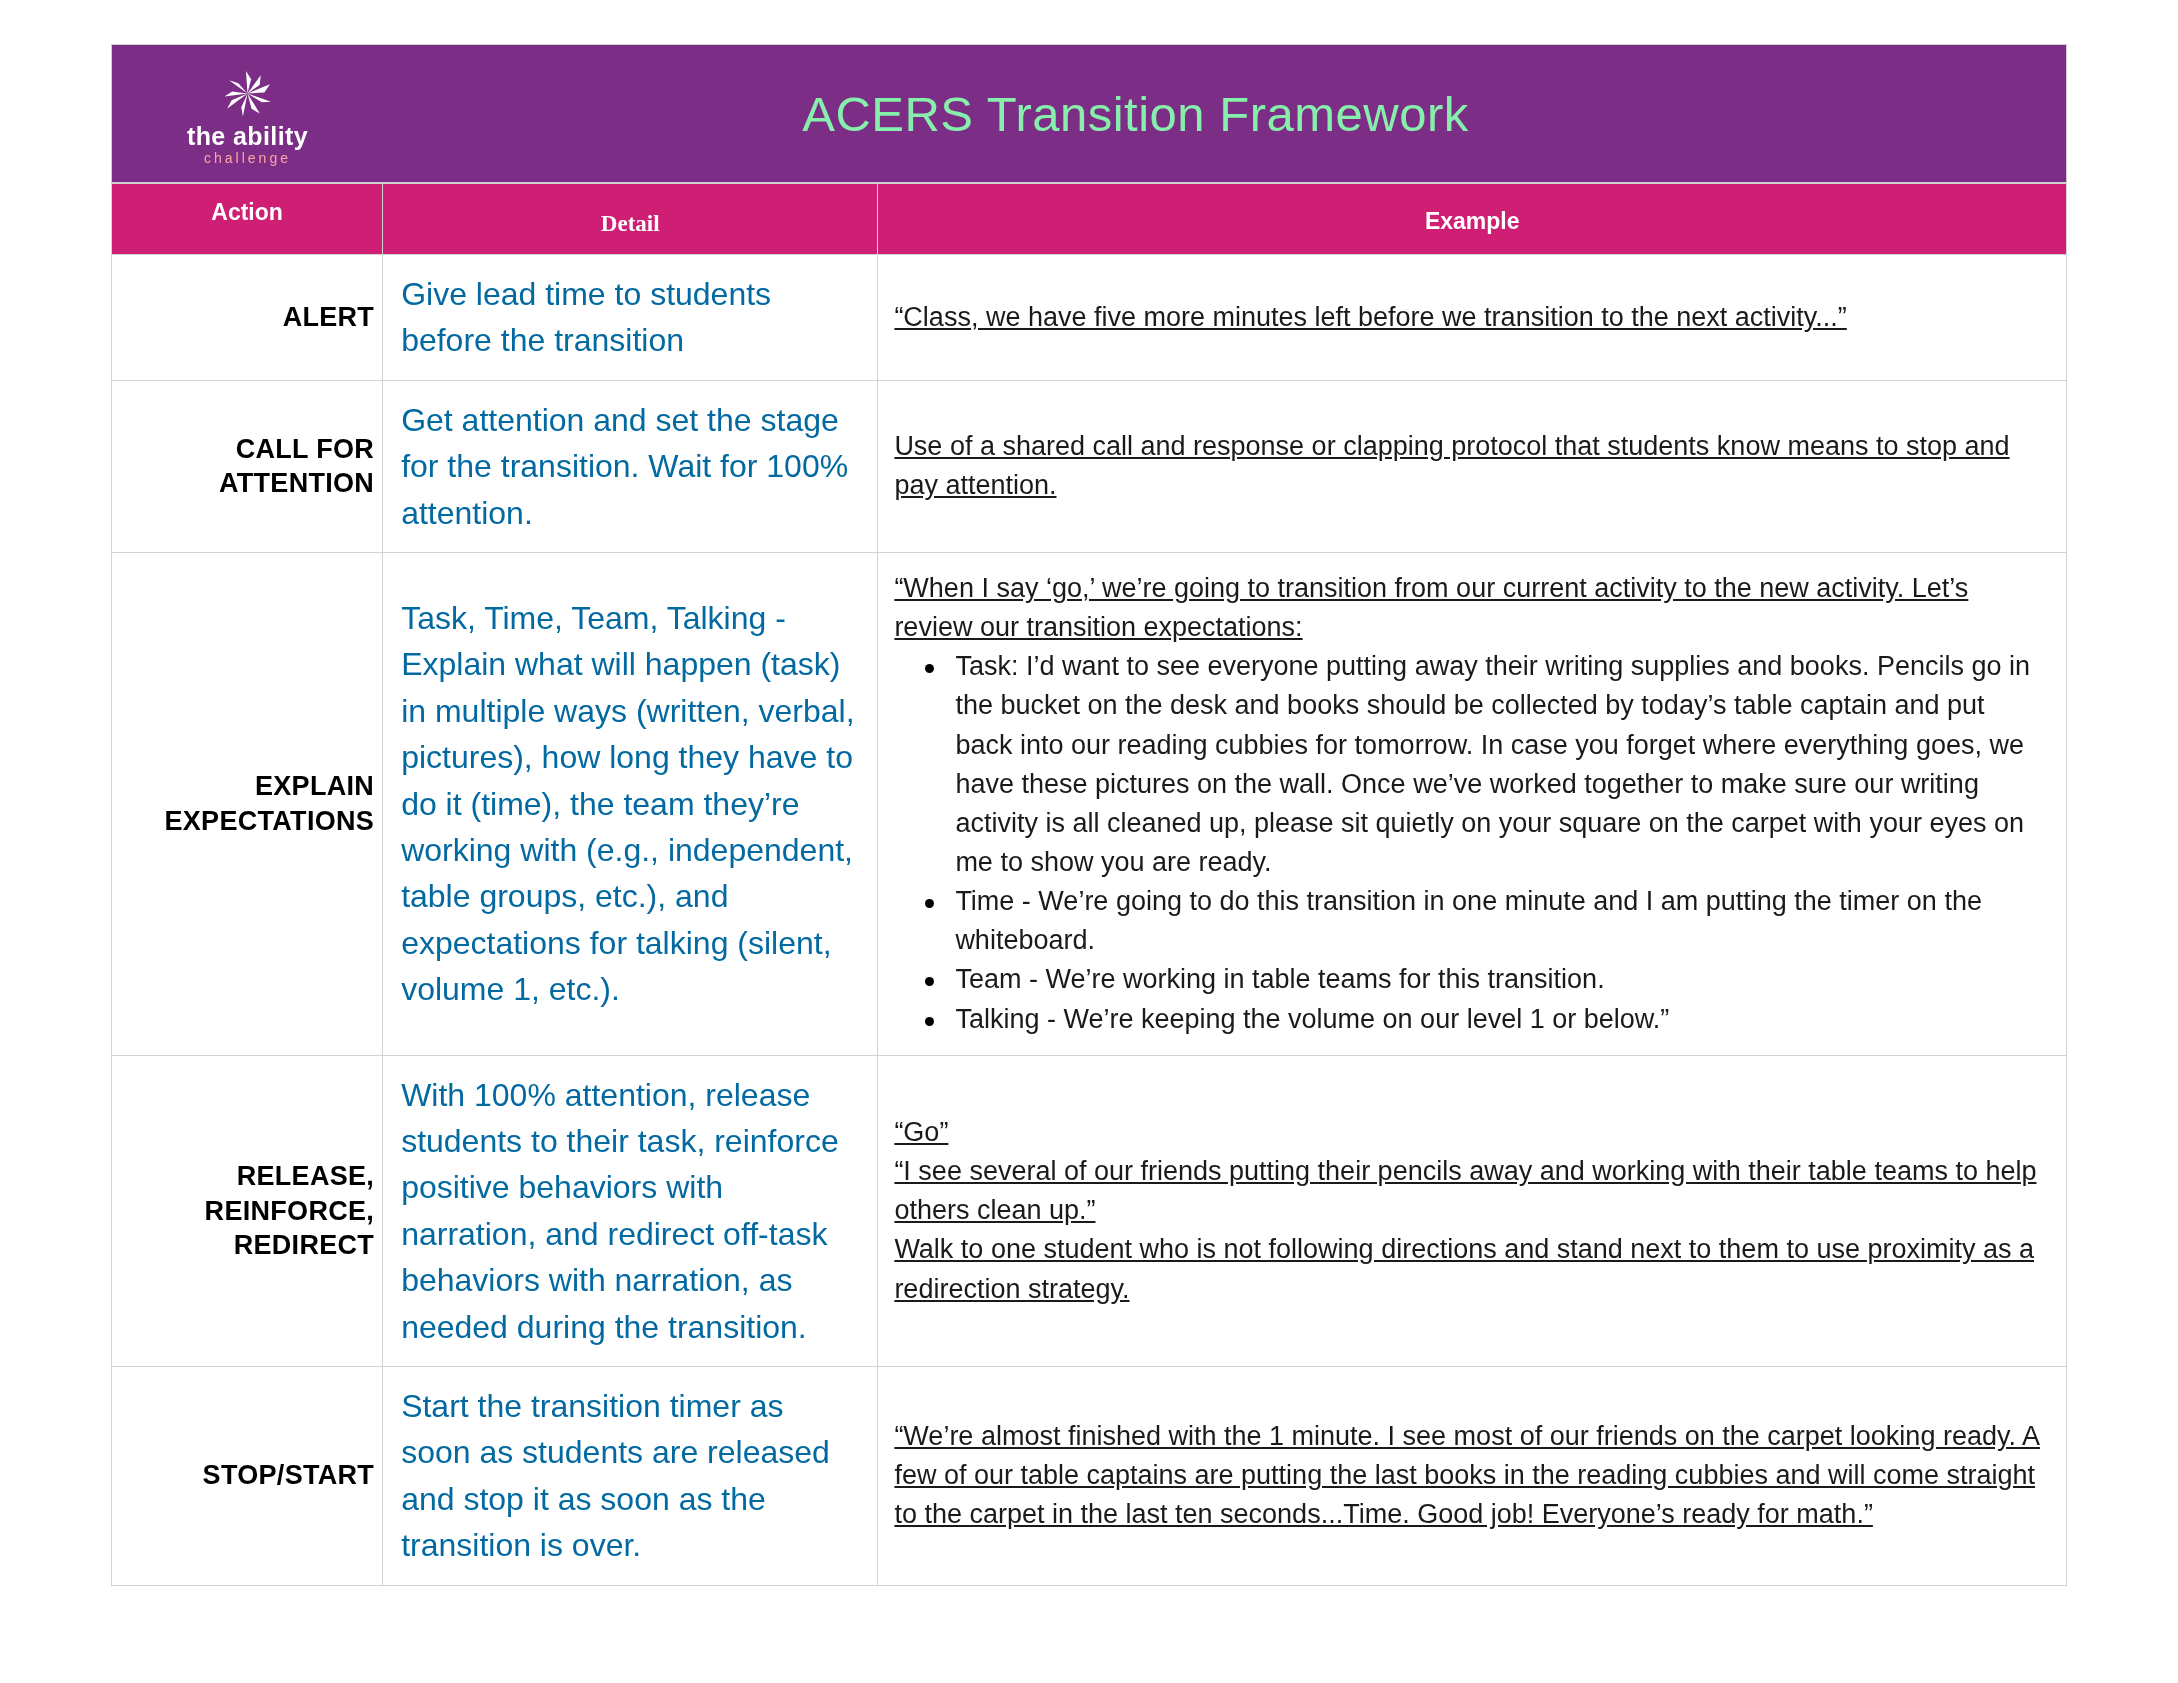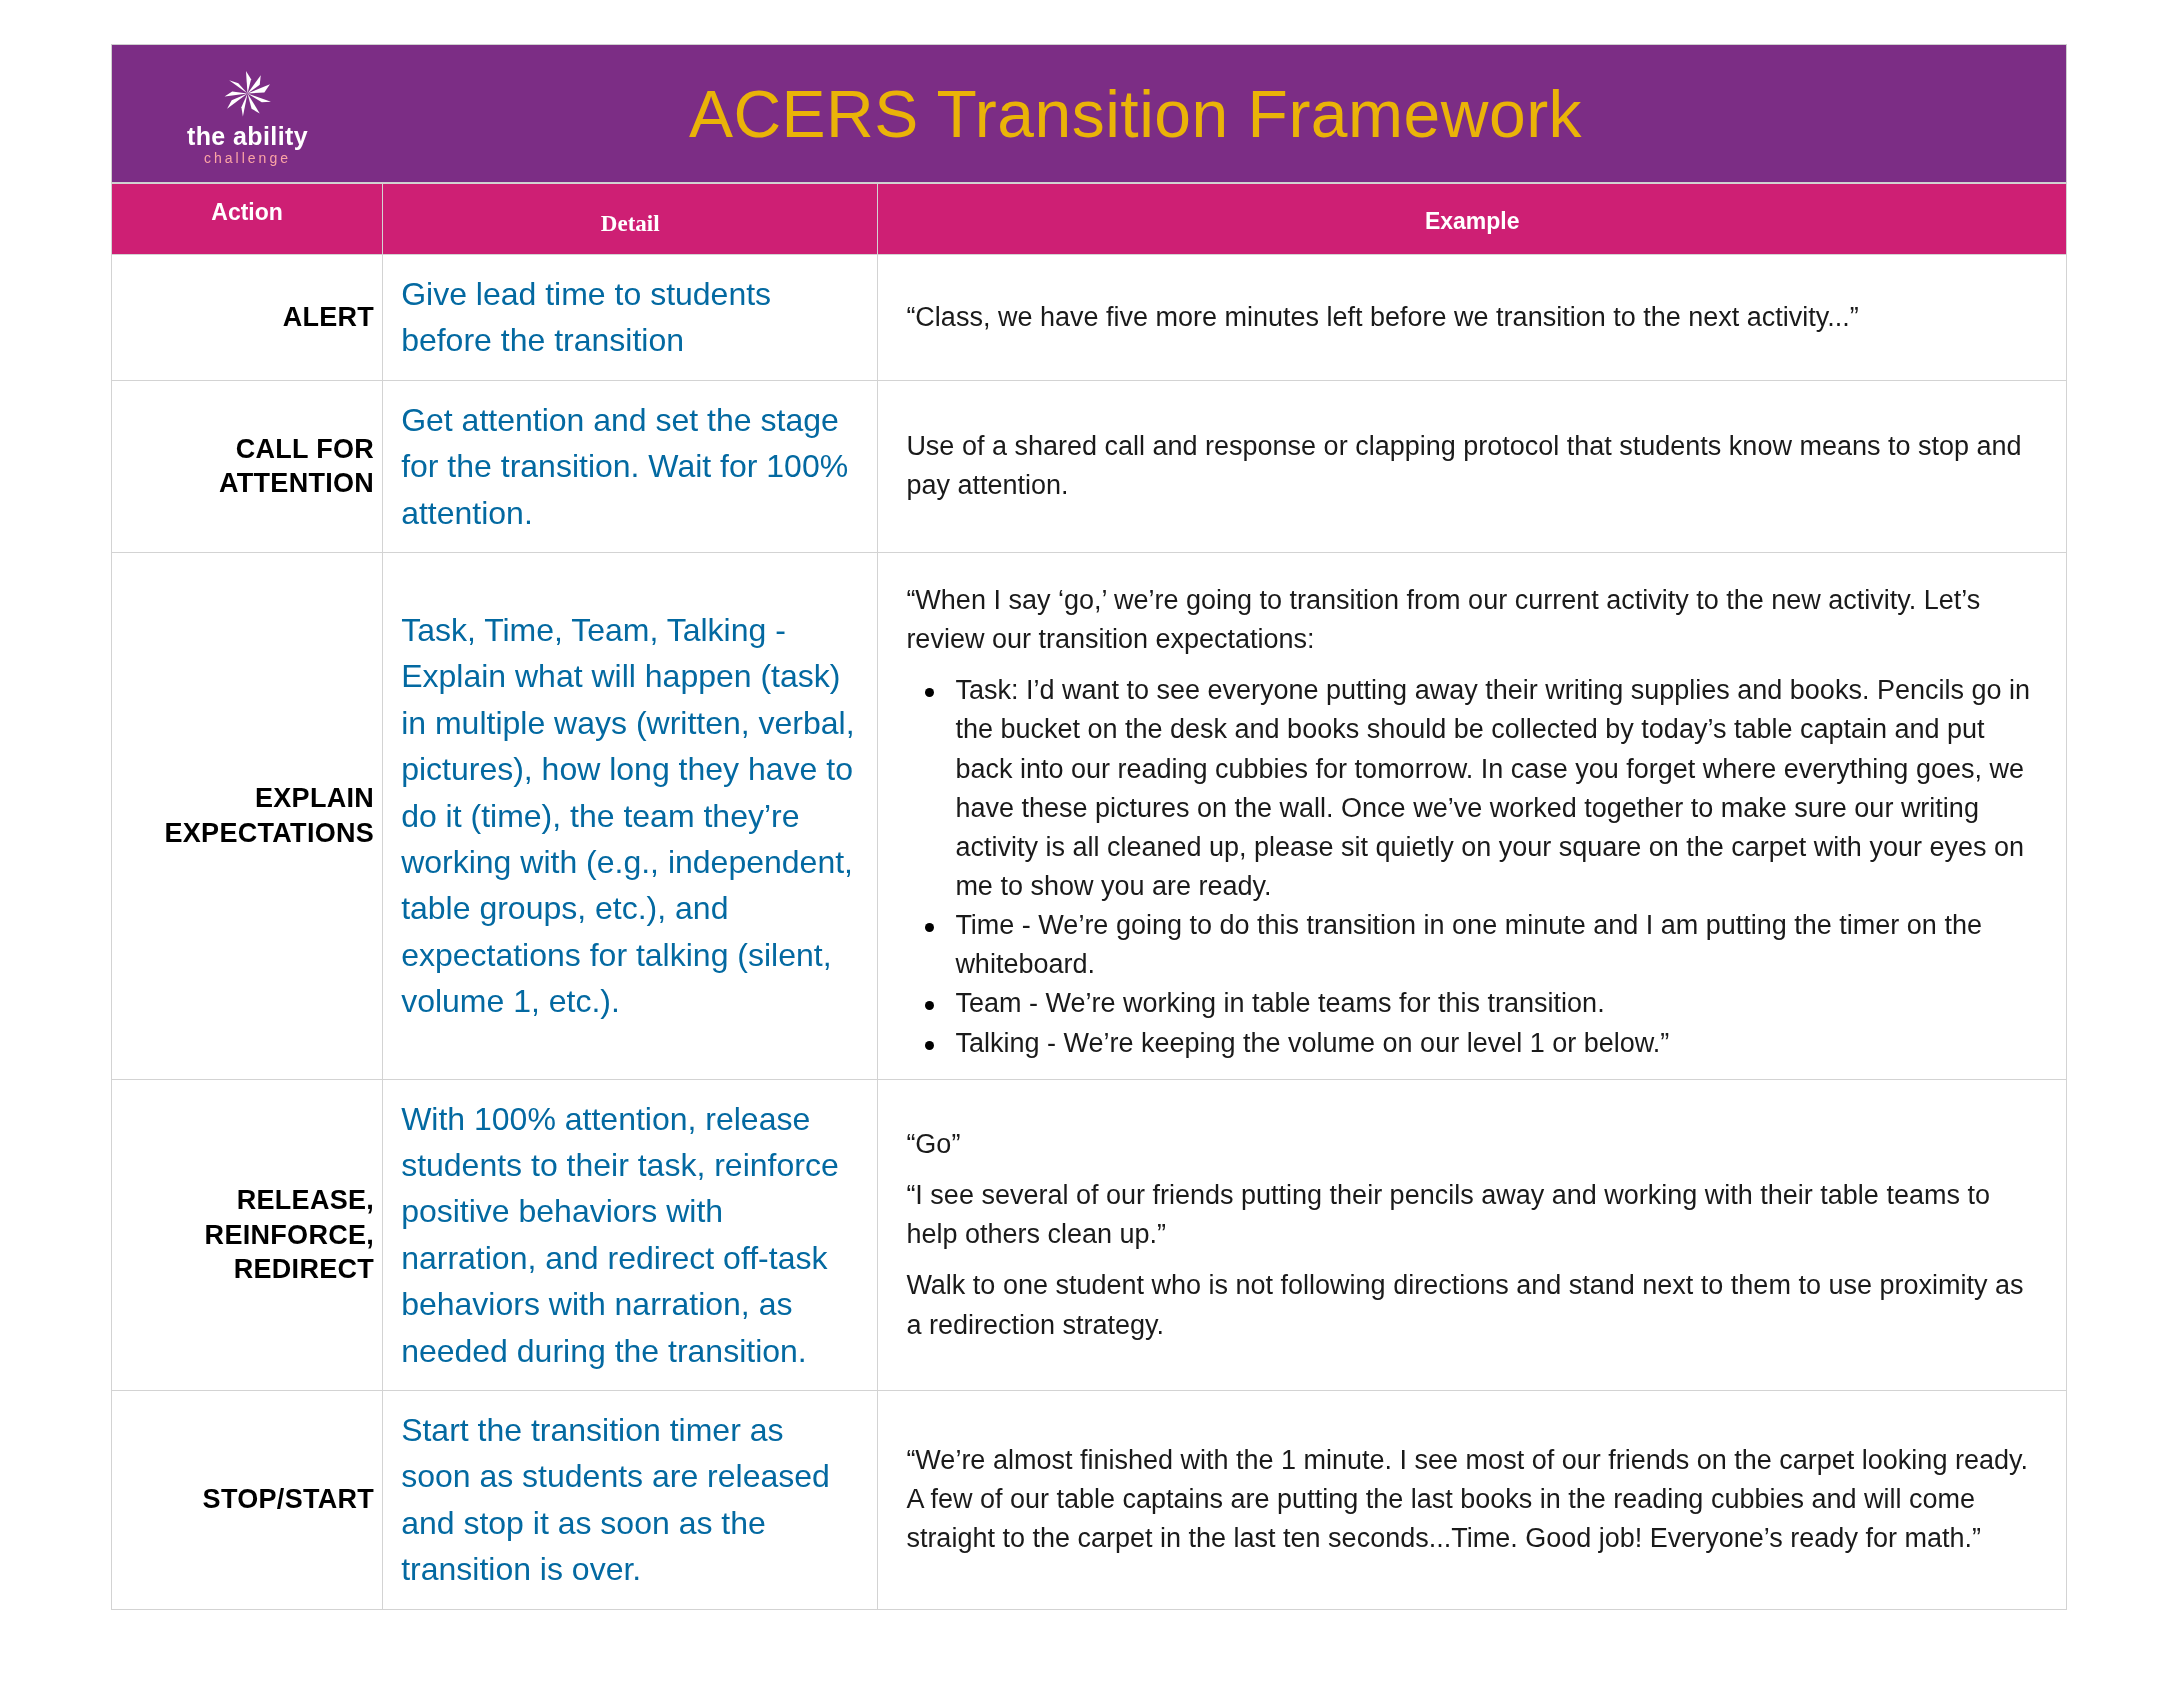--- a/index.html
+++ b/index.html
@@ -70,22 +70,22 @@
     margin-top: 2px;
   }
   .banner-title-wrap {
     flex: 1;
     display: flex;
     align-items: center;
     justify-content: center;
     padding-right: 178px;
   }
   .banner-title {
-    color: #eab308;
-    font-size: 66px;
+    color: #86efac;
+    font-size: 49px;
     font-weight: 400;
     letter-spacing: 0.5px;
     white-space: nowrap;
   }
 
   
   table.framework {
     width: 100%;
     border-collapse: collapse;
     table-layout: fixed;
@@ -132,21 +132,21 @@
     color: #0369a1;
   }
   td.example-cell {
     font-size: 27px;
     line-height: 1.45;
     padding: 16px 18px 16px 16px;
     vertical-align: top;
     color: #1a1a1a;
   }
 
-  .ex-line { margin: 12px; }
+  .ex-line { margin: 0; text-decoration: underline; }
 
   ul.ex-bullets {
     margin: 0;
     padding-left: 61px;
     list-style: none;
   }
   ul.ex-bullets li {
     position: relative;
     margin: 0;
     padding-left: 0;

